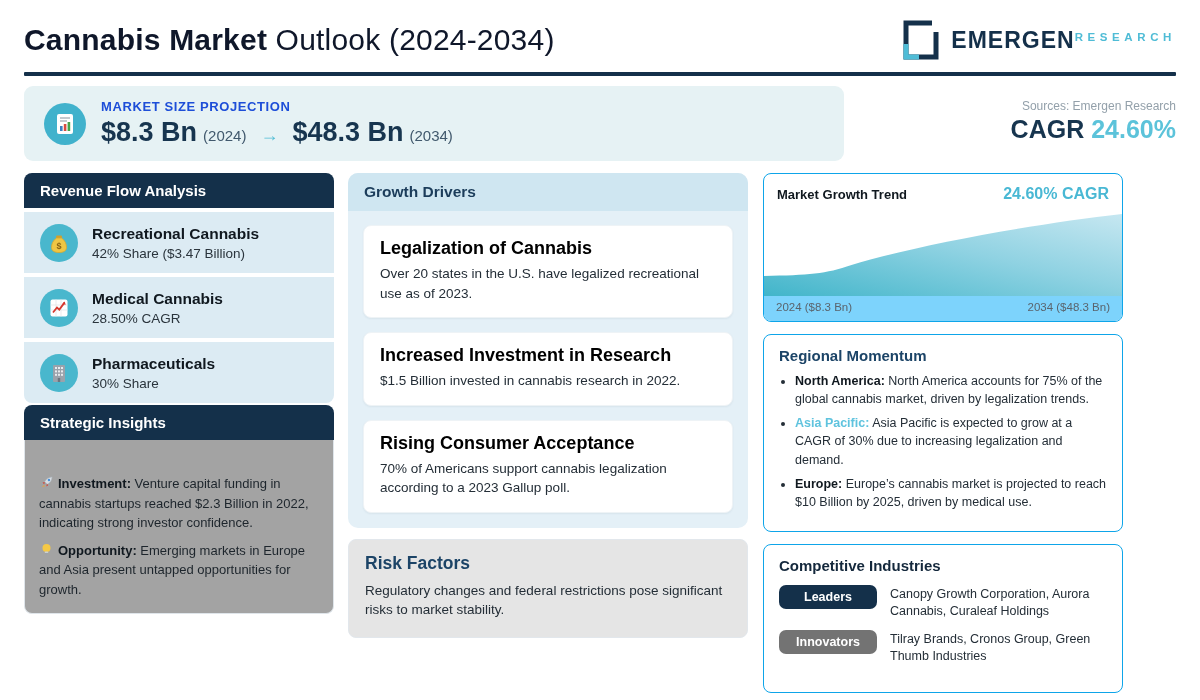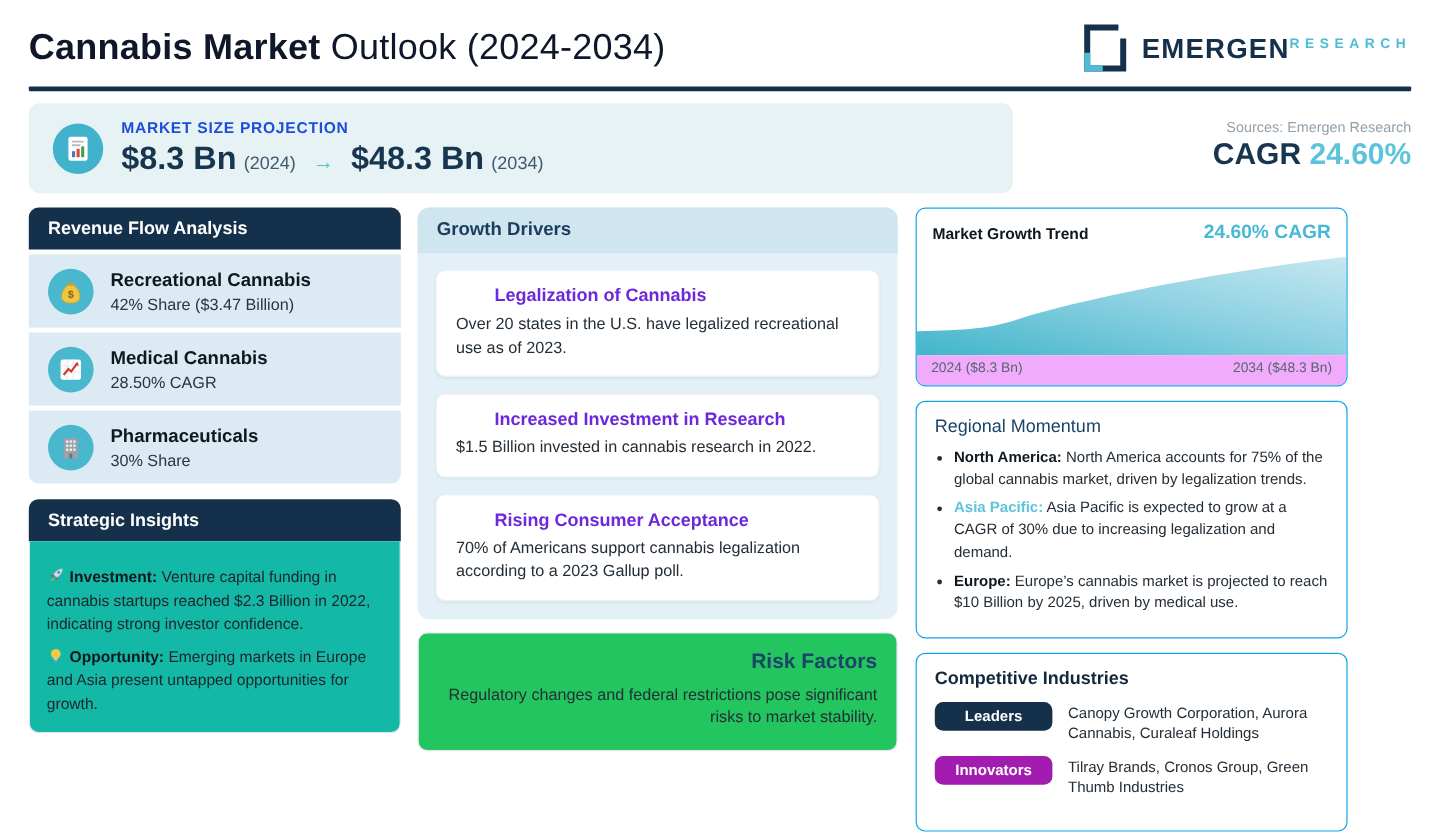--- a/index.html
+++ b/index.html
@@ -44,68 +44,68 @@
   .navy-hd { background:#14304a; color:#fff; font-size:15px; font-weight:bold;
     padding:9px 16px; border-radius:8px 8px 0 0; }
   .rf-row { background:#dcebf3; display:flex; align-items:center; gap:14px;
     padding:10px 16px; min-height:61px; margin-top:4px; }
   .rf-row:last-child { border-radius:0 0 8px 8px; }
   .icon-circle { width:38px; height:38px; border-radius:50%; background:#49b7cd;
     display:flex; align-items:center; justify-content:center; flex:0 0 38px; }
   .rf-title { font-size:15.5px; font-weight:bold; color:#10181f; }
   .rf-sub { font-size:13.5px; color:#2a343c; margin-top:3px; }
 
-  .si-card { margin-top:13px; }
-  .si-body { background:#14b8a6; border:1px solid #dfe5ea; border-top:none;
-    border-radius:0 0 8px 8px; padding:12px 14px 14px; }
+  .si-card { margin-top:2px; }
+  .si-body { background:#a3a3a3; border:1px solid #dfe5ea; border-top:none;
+    border-radius:0 0 8px 8px; padding:26px 14px 14px; }
   .si-p { font-size:13px; color:#1d252c; line-height:1.5; margin-top:8px; }
   .si-p b { color:#10181f; }
   .inline-ico { display:inline-block; vertical-align:-2px; margin-right:4px; }
 
   
   .gd-section { background:#e4f0f7; border-radius:10px; }
   .gd-header { background:#cfe6f1; border-radius:10px 10px 0 0; padding:10px 16px;
     font-size:15.5px; font-weight:bold; color:#1b3c5a; }
   .gd-body { padding:14px 15px 15px; }
   .gd-card { background:#fff; border:1px solid #eef3f6; border-radius:8px;
     box-shadow:0 1px 2px rgba(20,48,74,.06); padding:12px 16px 14px; margin-bottom:14px; }
   .gd-card:last-child { margin-bottom:0; }
-  .gd-title { font-size:15px; font-weight:bold; color:#6d28d9;margin-left:32px; }
+  .gd-title { font-size:18px; font-weight:bold; color:#000000; }
   .gd-text { font-size:13.5px; color:#242e37; line-height:1.45; margin-top:5px; }
 
-  .risk-card { margin-top:11px; background:#22c55e; border:1px solid #e2e7ec;
-    border-radius:8px; padding:13px 16px 17px;text-align:right; }
+  .risk-card { margin-top:11px; background:#e5e5e5; border:1px solid #e2e7ec;
+    border-radius:8px; padding:13px 16px 17px; }
   .risk-title { font-size:17.5px; font-weight:bold; color:#1c4467; }
   .risk-text { font-size:13.5px; color:#242e37; line-height:1.45; margin-top:7px; }
 
   
   .card { background:#fff; border:1px solid #0ea5e9; border-radius:8px; }
   .trend-card { overflow:hidden; }
   .trend-hd { display:flex; justify-content:space-between; align-items:center;
     padding:11px 13px 7px; }
   .trend-title { font-size:13px; font-weight:bold; color:#10181f; }
   .trend-cagr { font-size:16px; font-weight:bold; color:#49b8d4; }
   .trend-chart { display:block; width:100%; height:86px; }
   .trend-labels { display:flex; justify-content:space-between; padding:5px 12px 8px;
-    font-size:11.5px; color:#5a646d; background:#f0abfc; }
+    font-size:11.5px; color:#5a646d; background:#7dd3fc; }
 
   .rm-card { margin-top:12px; padding:12px 15px 14px; }
-  .rm-title { font-size:15px; font-weight:normal; color:#1c4467; margin-bottom:8px; }
+  .rm-title { font-size:15px; font-weight:bold; color:#1c4467; margin-bottom:8px; }
   .rm-list { list-style:disc; padding-left:16px; }
   .rm-list li { font-size:12.5px; color:#242e37; line-height:1.45; margin-bottom:6px; }
   .rm-label { font-weight:bold; color:#10181f; }
   .rm-label.hl { color:#5fc3de; }
 
   .cl-card { margin-top:12px; padding:12px 15px 18px; }
   .cl-title { font-size:15px; font-weight:bold; color:#14283c; margin-bottom:11px; }
   .cl-row { display:flex; align-items:flex-start; gap:13px; margin-bottom:10px; }
   .badge { min-width:98px; text-align:center; border-radius:7px; padding:5px 10px;
     font-size:12.5px; font-weight:bold; color:#fff; flex:0 0 auto; }
   .badge.leaders { background:#14304a; }
-  .badge.innovators { background:#a21caf; }
+  .badge.innovators { background:#737373; }
   .cl-companies { font-size:12.5px; color:#242e37; line-height:1.35; padding-top:1px; }
 </style>
 </head>
 <body>
 
 <div class="page">
 
   <div class="hdr">
     <div class="title"><span class="bold">Cannabis Market</span><span> Outlook (2024-2034)</span></div>
     <div class="logo">

